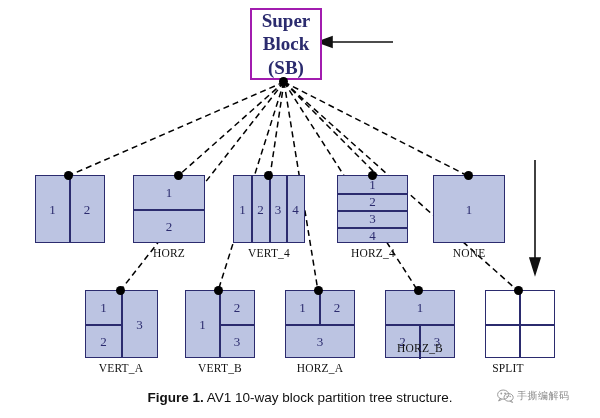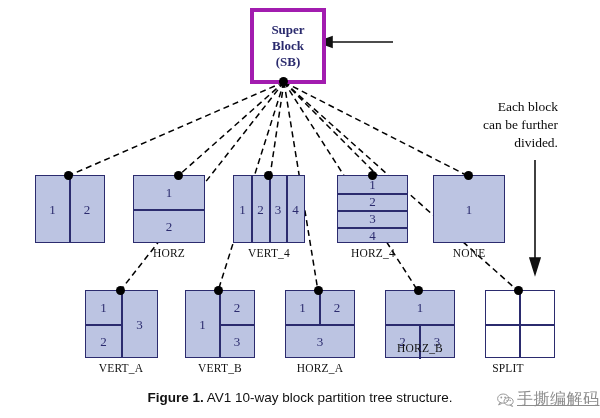--- a/index.html
+++ b/index.html
@@ -7,23 +7,23 @@
     width:600px;height:418px;position:relative;overflow:hidden;
     font-family:"Liberation Serif", serif;
     -webkit-font-smoothing:antialiased;
   }
   .stage{position:absolute;left:0;top:0;width:600px;height:418px;}
   svg.wires{position:absolute;left:0;top:0;width:600px;height:418px;pointer-events:none;}
 
   
   .sb{
     position:absolute;left:250px;top:8px;width:68px;height:68px;
-    border:4px solid #a21caf;background:#ffffff;
+    border:2px solid #a21caf;background:#ffffff;
     display:flex;flex-direction:column;align-items:center;justify-content:center;
-    color:#2b2b6e;font-size:13px;line-height:1.22;font-weight:700;
+    color:#2b2b6e;font-size:19px;line-height:1.22;font-weight:700;
     font-family:"Liberation Serif", serif;
   }
   .sb span{display:block;}
 
   
   .note{
     position:absolute;color:#0b0b0b;font-size:13.5px;line-height:1.32;
     font-family:"Liberation Serif", serif;white-space:pre-line;
   }
   .note-start{left:397px;top:16px;text-align:left;}
@@ -43,21 +43,21 @@
 
   
   .figcap{
     position:absolute;left:0;top:390px;width:600px;text-align:center;
     font-family:"Liberation Sans", sans-serif;font-size:13.5px;color:#111;
   }
   .figcap b{font-weight:700;}
 
   
   .wm{position:absolute;left:497px;top:389px;display:flex;align-items:center;gap:3px;}
-  .wm .txt{font-family:"DejaVu Sans", sans-serif;font-size:16px;color:#8c8c8c;letter-spacing:.5px;text-decoration:underline;}
+  .wm .txt{font-family:"DejaVu Sans", sans-serif;font-size:10px;color:#8c8c8c;letter-spacing:.5px;}
   .wm svg{display:block;}
 </style>
 </head>
 <body>
 
 <div class="stage">
 
   <svg class="wires" viewBox="0 0 600 418">
     <g stroke="#000" fill="none" stroke-width="1.5" stroke-dasharray="6,4">
 
@@ -83,23 +83,20 @@
     </g>
   </svg>
 
   <div class="sb">
     <span>Super</span>
     <span>Block</span>
     <span>(SB)</span>
   </div>
   <div class="dot" style="left:279px;top:77px;"></div>
 
-  <div class="note note-each">Each block
-can be further
-divided.</div>
 
   <div class="blk" style="left:35px;top:175px;width:70px;height:68px;">
     <div class="vline" style="left:33px;top:0;height:100%;"></div>
     <div class="cell" style="left:0;top:0;width:33px;height:68px;">1</div>
     <div class="cell" style="left:34px;top:0;width:34px;height:68px;">2</div>
   </div>
   <div class="dot" style="left:64px;top:171px;"></div>
 
   <div class="blk" style="left:133px;top:175px;width:72px;height:68px;">
     <div class="hline" style="left:0;top:33px;width:100%;"></div>

